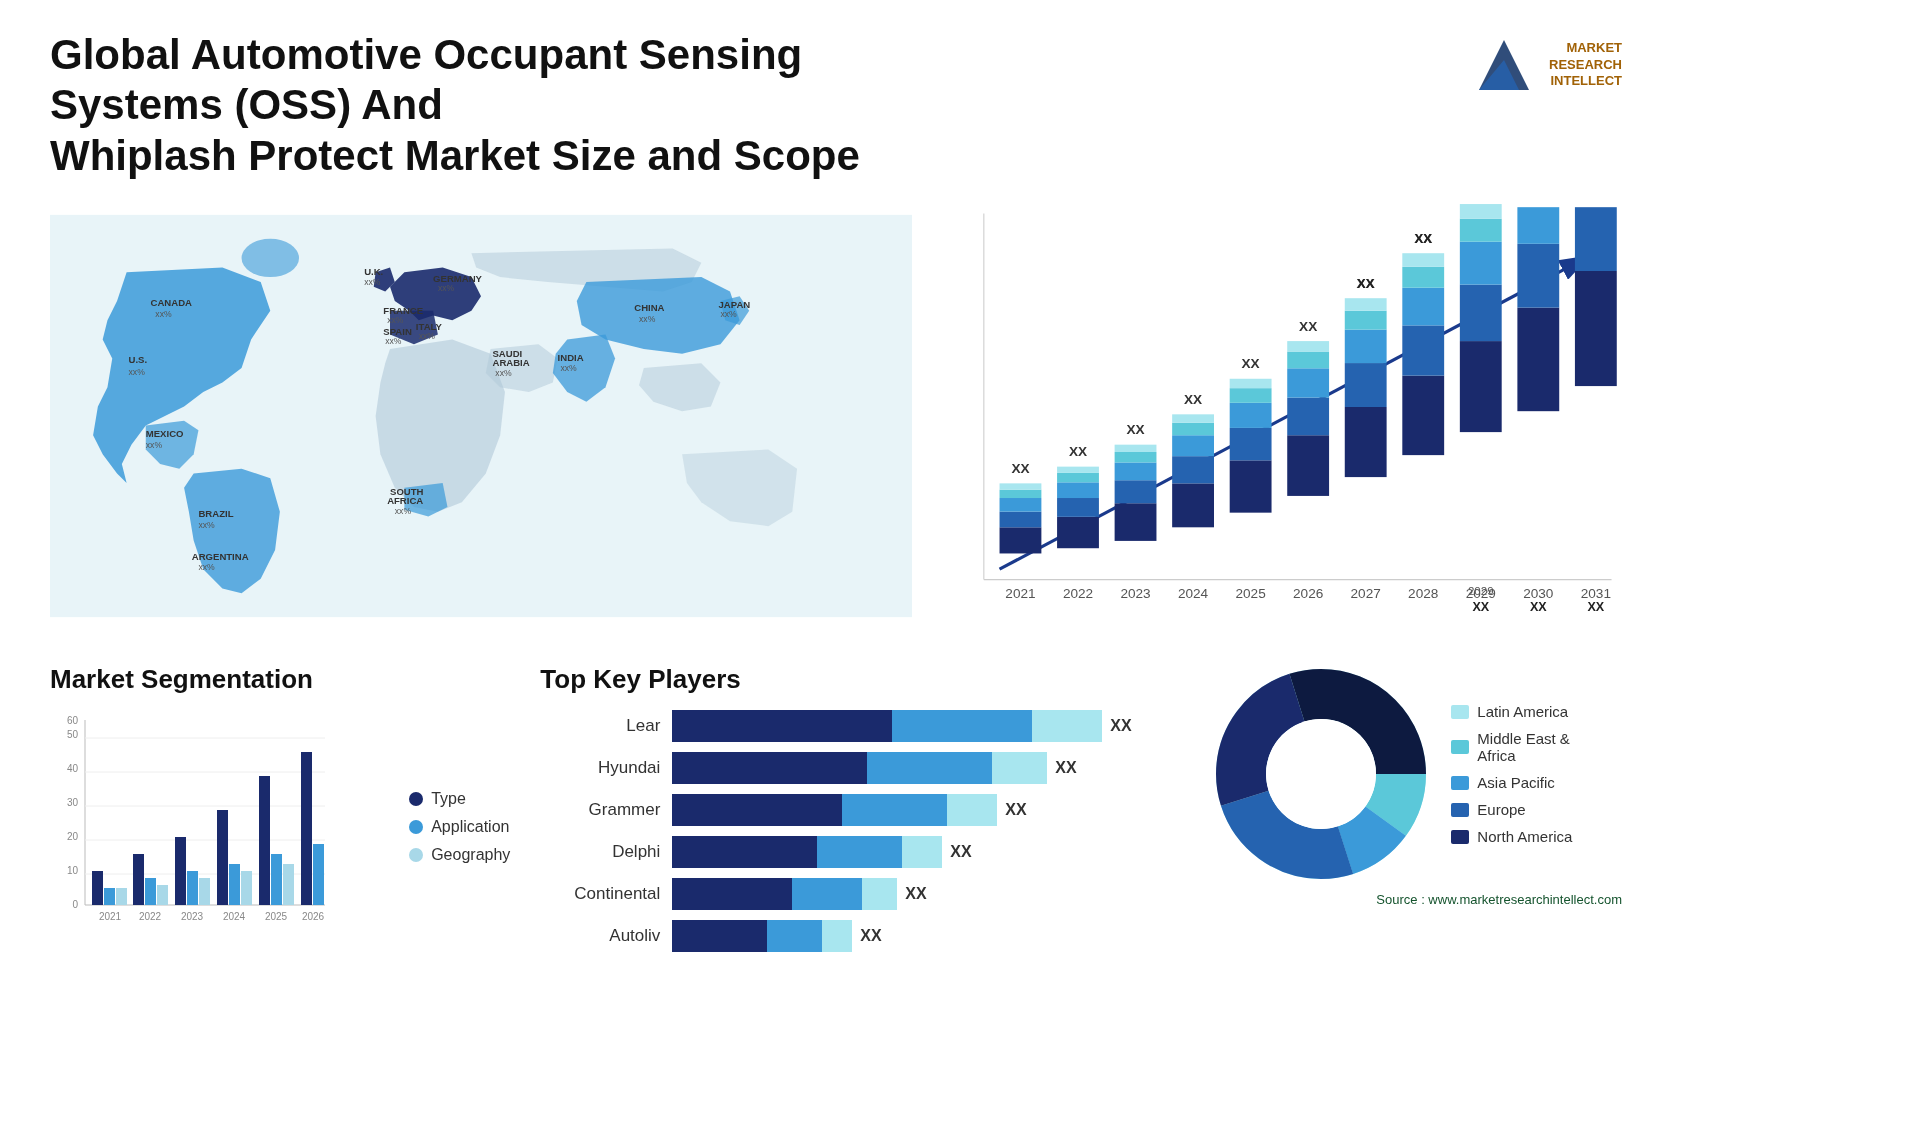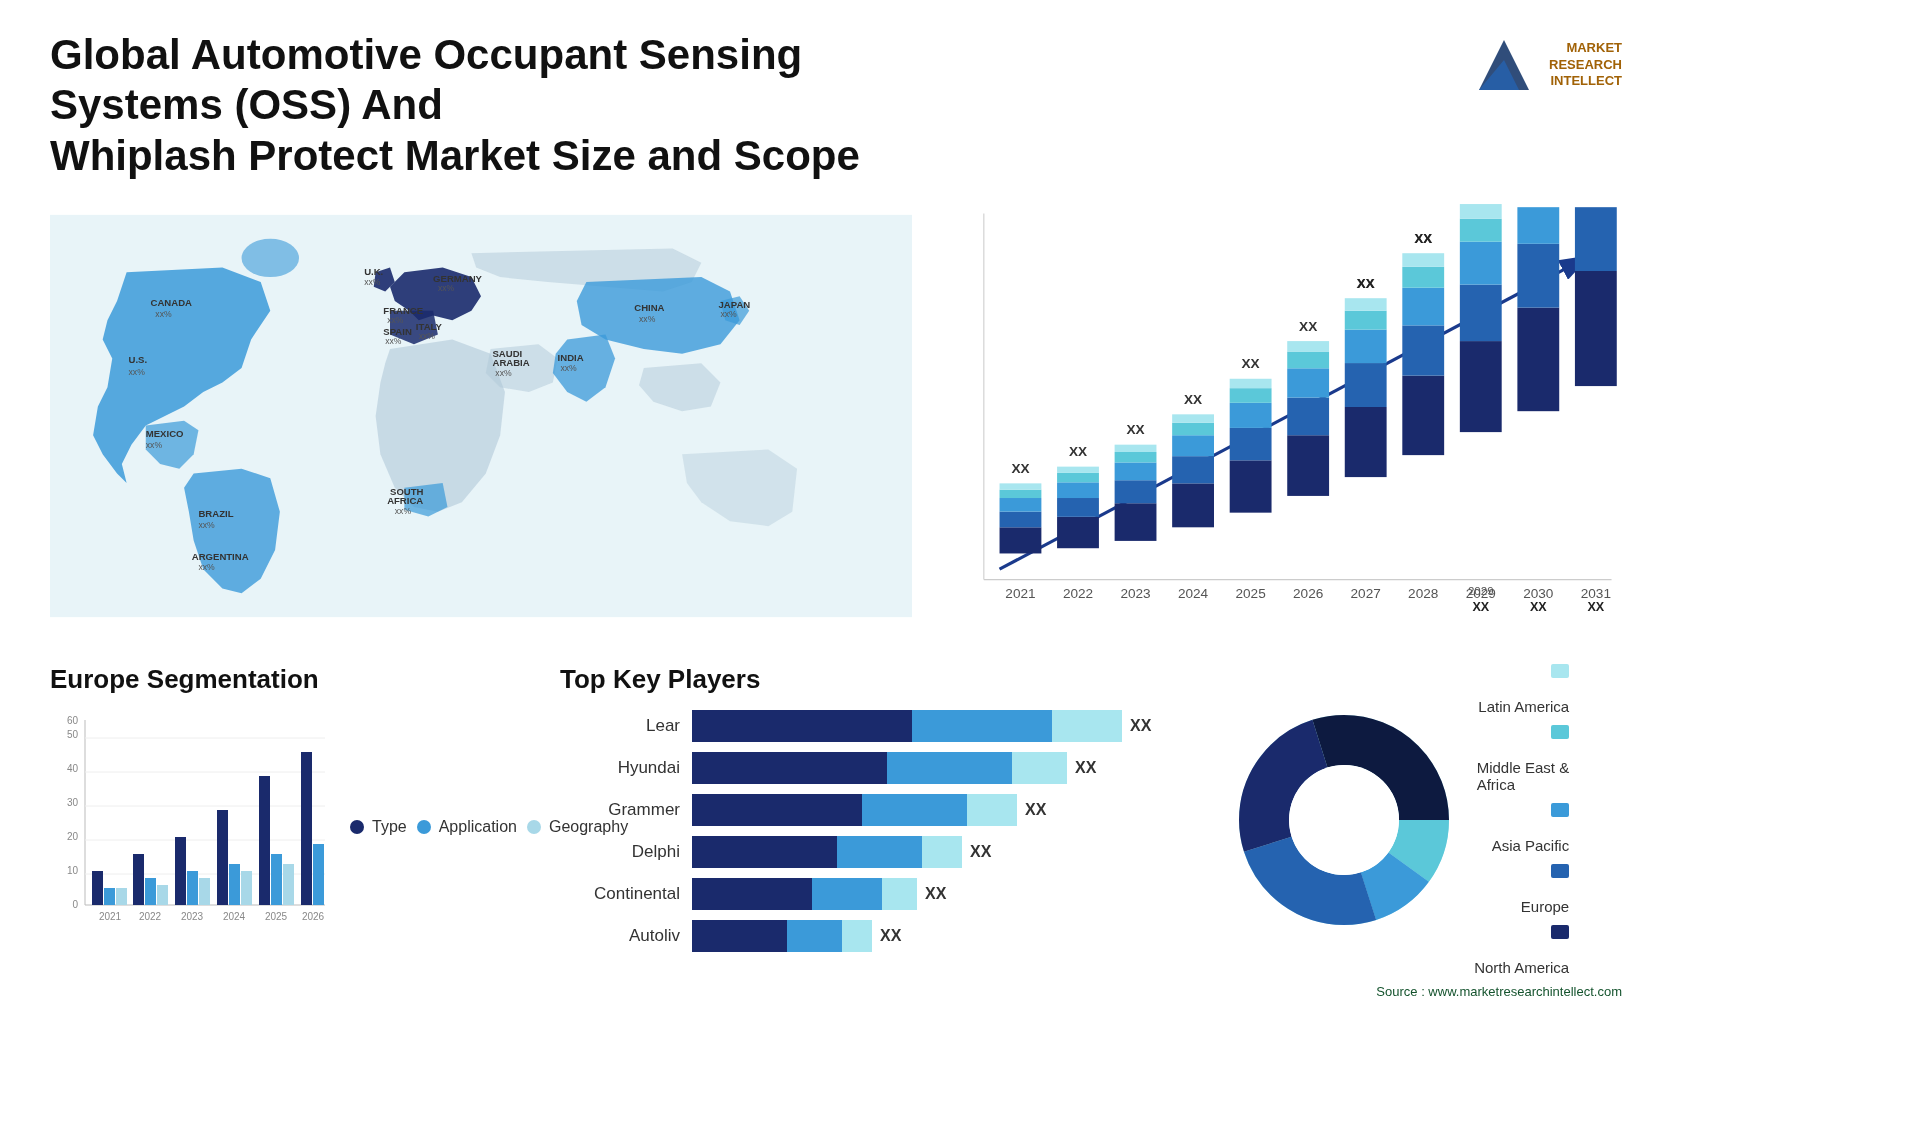--- a/index.html
+++ b/index.html
@@ -115,21 +115,21 @@
       gap: 20px;
       align-items: center;
     }
 
     .seg-svg-wrap {
       flex: 1;
     }
 
     .seg-legend {
       display: flex;
-      flex-direction: row;
+      flex-direction: column;
       gap: 10px;
     }
 
     .legend-item {
       display: flex;
       align-items: center;
       gap: 8px;
       font-size: 16px;
       color: #333;
     }
@@ -195,25 +195,24 @@
     }
 
     .regional-legend {
       display: flex;
       flex-direction: column;
       gap: 10px;
     }
 
     .reg-legend-item {
       display: flex;
-      align-items: flex-end;
-      gap: 20px;
+      align-items: center;
+      gap: 8px;
       font-size: 15px;
       color: #333;
-      flex-direction: column;
     }
 
     .reg-legend-color {
       width: 18px;
       height: 14px;
       border-radius: 2px;
       flex-shrink: 0;
     }
 
     .source-text {
@@ -448,21 +447,21 @@
         <text x="570" y="390" text-anchor="middle" font-size="12" font-weight="bold" fill="#222">XX</text>
         <text x="625" y="390" text-anchor="middle" font-size="12" font-weight="bold" fill="#222">XX</text>
       </svg>
     </div>
 
   </div>
 
   <div class="bottom-row">
 
     <div class="segmentation-section">
-      <div class="section-title">Europe Segmentation</div>
+      <div class="section-title">Market Segmentation</div>
       <div class="seg-chart-container">
         <div class="seg-svg-wrap">
           <svg viewBox="0 0 280 230" width="280" height="230">
 
             <line x1="35" y1="10" x2="35" y2="195" stroke="#bbb" stroke-width="1"></line>
             <line x1="35" y1="195" x2="275" y2="195" stroke="#bbb" stroke-width="1"></line>
 
             <text x="28" y="198" text-anchor="end" font-size="10" fill="#888">0</text>
             <text x="28" y="164" text-anchor="end" font-size="10" fill="#888">10</text>
             <text x="28" y="130" text-anchor="end" font-size="10" fill="#888">20</text>

